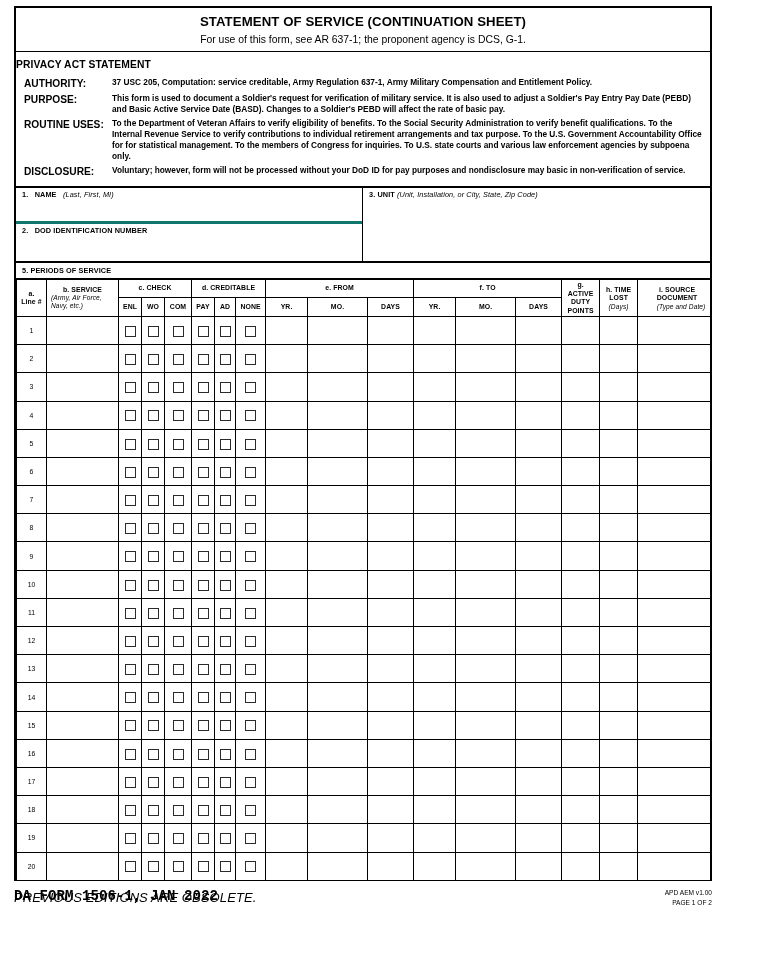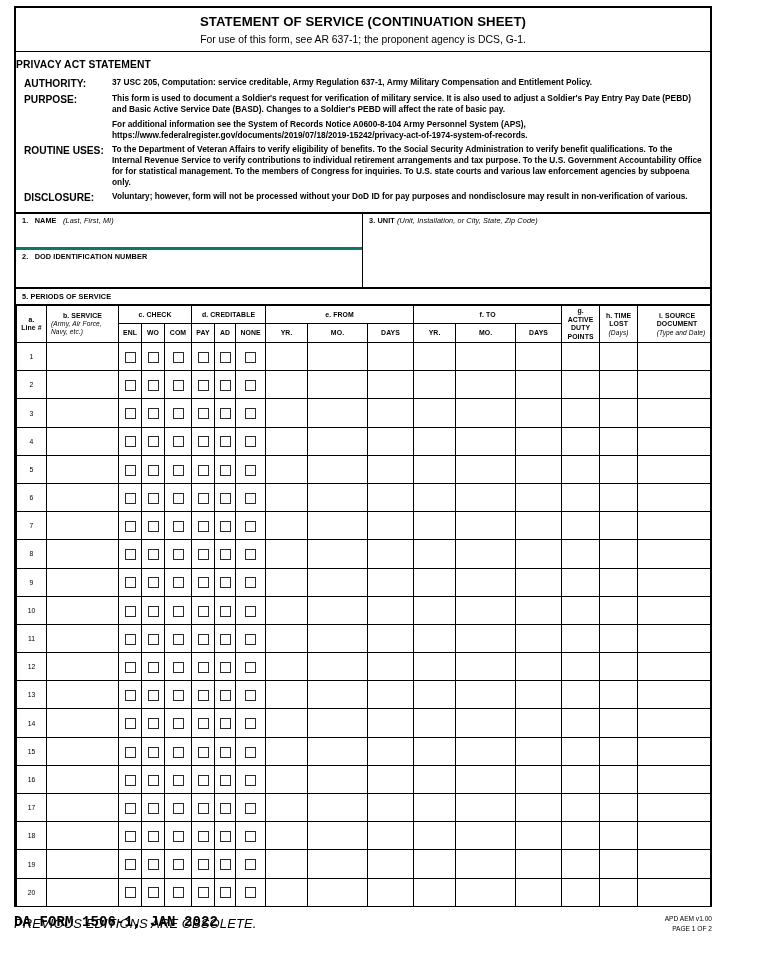--- a/index.html
+++ b/index.html
@@ -237,35 +237,34 @@
         <div class="pa-label">AUTHORITY:</div>
         <div class="pa-body">
           <p>37 USC 205, Computation:  service creditable, Army Regulation 637-1, Army Military Compensation and Entitlement Policy.</p>
         </div>
       </div>
 
       <div class="pa-row">
         <div class="pa-label">PURPOSE:</div>
         <div class="pa-body">
           <p>This form is used to document a Soldier's request for verification of military service.  It is also used to adjust a Soldier's Pay Entry Pay Date (PEBD) and Basic Active Service Date (BASD). Changes to a Soldier's PEBD will affect the rate of basic pay.</p>
-          <p>For additional information see the System of Records Notice A0600-8-104 Army Personnel System (APS), https://www.federalregister.gov/documents/2019/07/18/2019-15242/privacy-act-of-1974-system-of-records.</p>
         </div>
       </div>
 
       <div class="pa-row">
         <div class="pa-label">ROUTINE USES:</div>
         <div class="pa-body">
           <p>To the Department of Veteran Affairs to verify eligibility of benefits.  To the Social Security Administration to verify benefit qualifications.  To the Internal Revenue Service to verify contributions to individual retirement arrangements and tax purpose.  To the U.S. Government Accountability Office for for statistical management.  To the members of Congress for inquiries.  To U.S. state courts and various law enforcement agencies by subpoena only.</p>
         </div>
       </div>
 
       <div class="pa-row">
         <div class="pa-label">DISCLOSURE:</div>
         <div class="pa-body">
-          <p>Voluntary; however, form will not be processed without your DoD ID for pay purposes and nondisclosure may result in non-verification of various.</p>
+          <p>Voluntary; however, form will not be processed without your DoD ID for pay purposes and nondisclosure may basic in non-verification of service.</p>
         </div>
       </div>
     </div>
 
     <div class="ident">
       <div class="ident-left">
         <div class="ident-cell cell-name">
           <div class="fld-label">
             <span>1.</span>&nbsp;&nbsp;
             <span>NAME</span>&nbsp;&nbsp;

